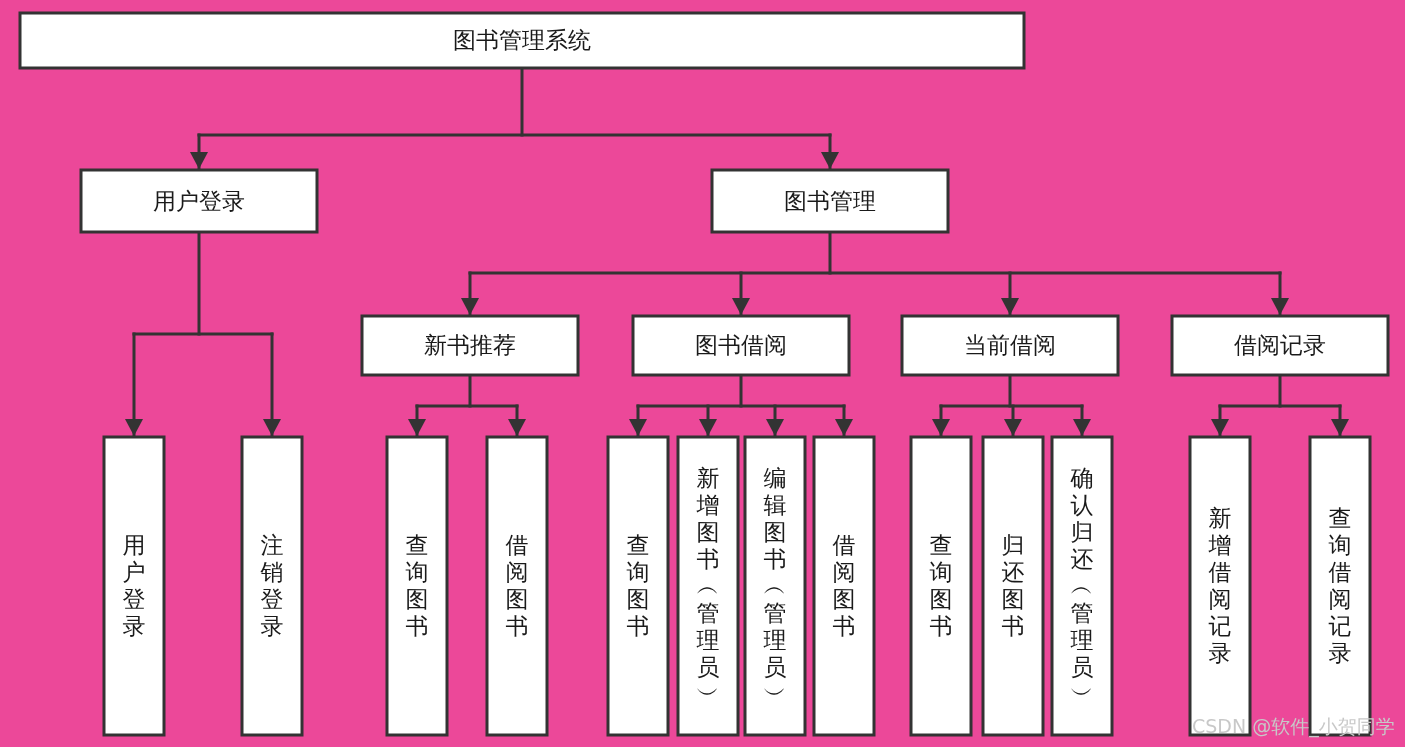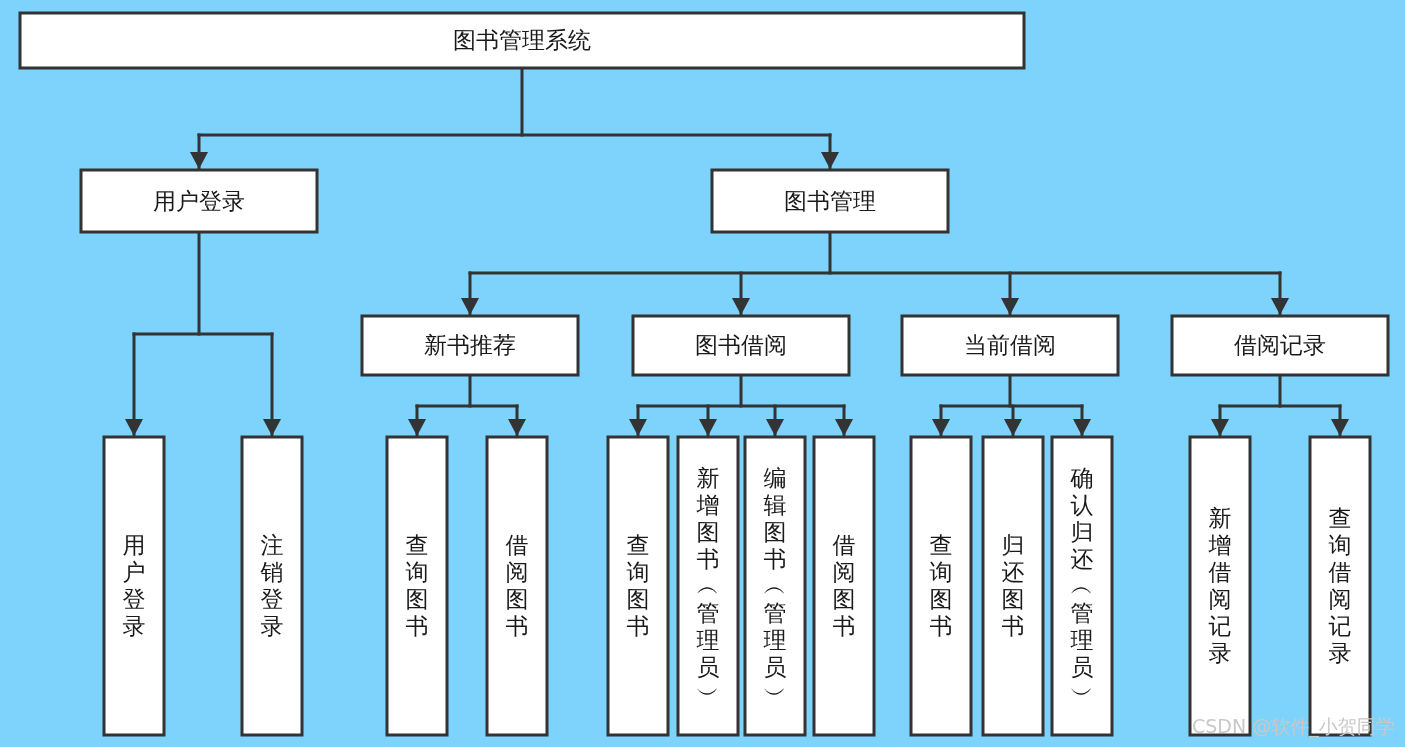--- a/index.html
+++ b/index.html
@@ -11,21 +11,21 @@
   body {
     width: 1405px;
     height: 747px;
     font-family: "DejaVu Sans", "Liberation Sans", sans-serif;
     overflow: hidden;
   }
   #diagram-root {
     position: relative;
     width: 1405px;
     height: 747px;
-    background: #7dd3fc;
+    background: #ec4899;
   }
   svg#flow-svg {
     position: absolute;
     left: 0;
     top: 0;
     width: 1405px;
     height: 747px;
     display: block;
   }
   .node-box {

